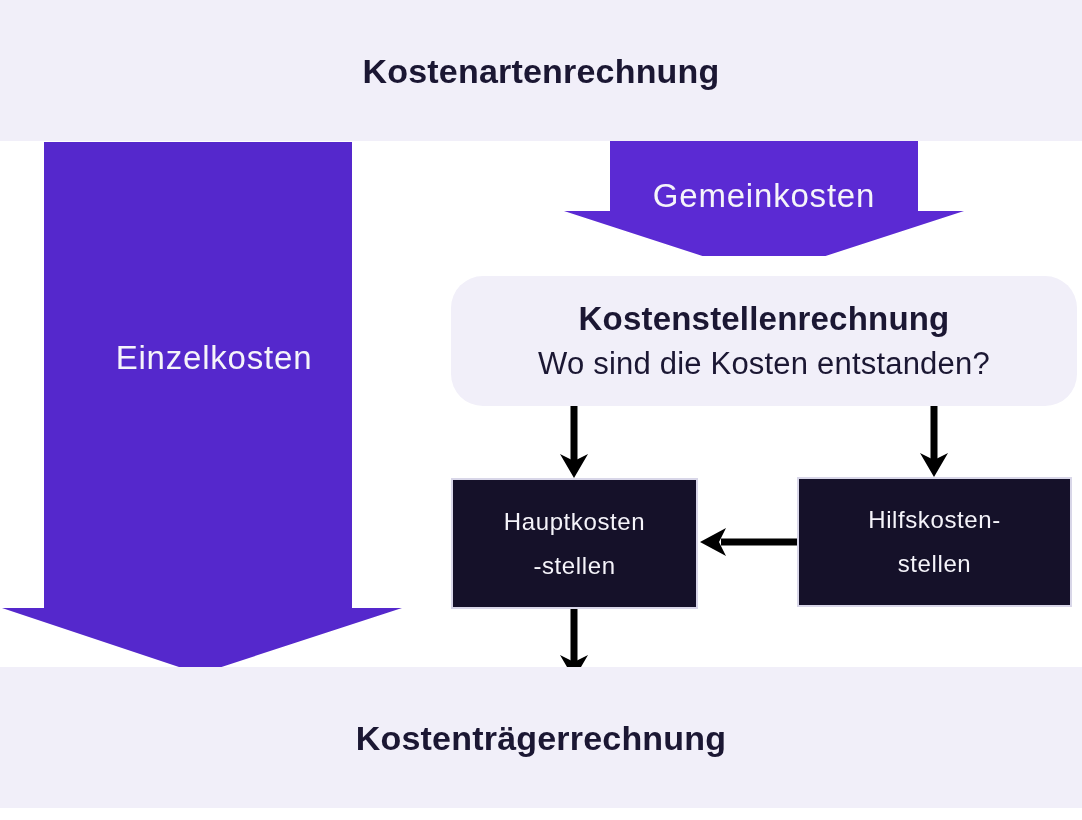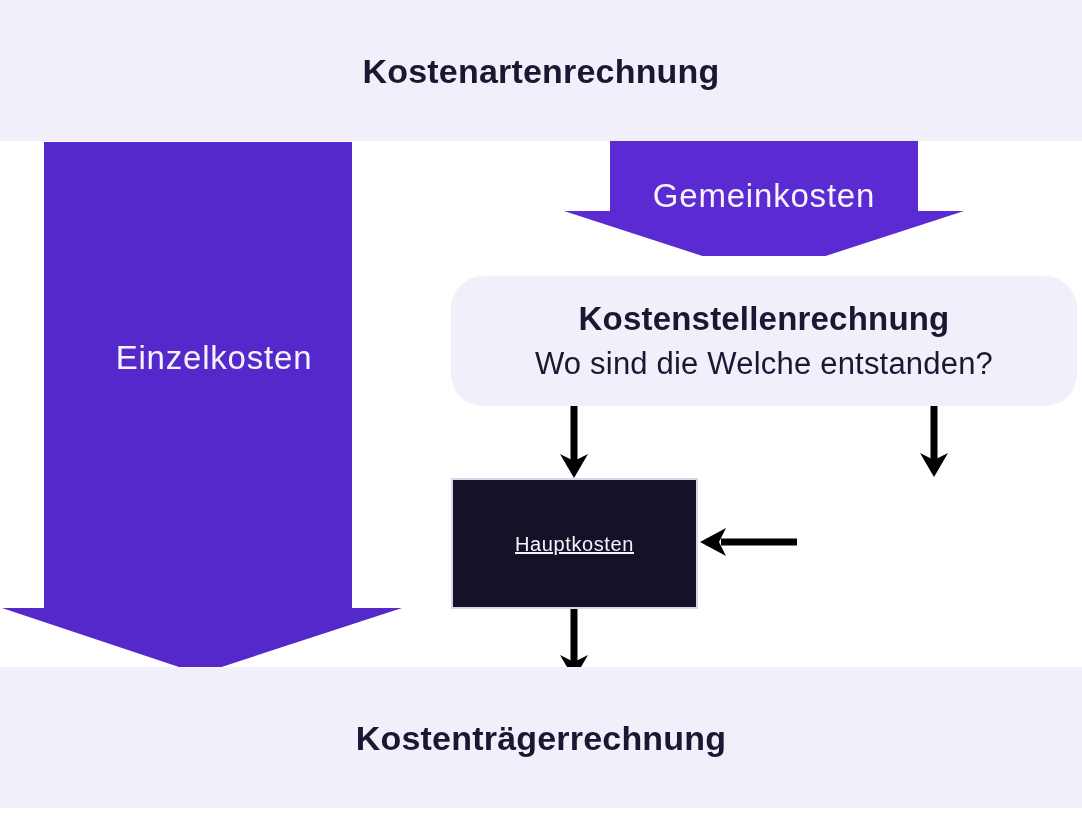--- a/index.html
+++ b/index.html
@@ -70,21 +70,21 @@
   }
   .arrow-einzel .arrow-label{left:212px;top:216px;}
   .arrow-gemein .arrow-label{left:200px;top:55px;}
   
   .darkbox{
     position:absolute;
     background:var(--dark-box);
     border:2px solid var(--box-edge);
     display:flex;flex-direction:column;align-items:center;justify-content:center;
     color:var(--text-light);
-    font-size:20px;line-height:44px;letter-spacing:0.6px;text-decoration:underline;
+    font-size:24px;line-height:44px;letter-spacing:0.6px;
   }
   .darkbox.haupt{left:451px;top:478px;width:247px;height:131px;}
   .darkbox.hilfs{left:797px;top:477px;width:275px;height:130px;}
   
   .connectors{
     position:absolute;left:0;top:0;width:1082px;height:820px;
     pointer-events:none;
   }
   .connectors line{stroke:var(--connector);stroke-width:7;}
   .connectors polygon{fill:var(--connector);}
@@ -101,21 +101,21 @@
   <div class="arrow-einzel">
     <span class="arrow-label">Einzelkosten</span>
   </div>
 
   <div class="arrow-gemein">
     <span class="arrow-label">Gemeinkosten</span>
   </div>
 
   <section class="kstellen">
     <h2>Kostenstellenrechnung</h2>
-    <p>Wo sind die Welche entstanden?</p>
+    <p>Wo sind die Kosten entstanden?</p>
   </section>
 
   <svg class="connectors" viewBox="0 0 1082 820" aria-hidden="true">
     <g>
       <line x1="574" y1="406" x2="574" y2="462"></line>
       <polygon points="560,454 574,461 588,454 574,478"></polygon>
     </g>
     <g>
       <line x1="934" y1="406" x2="934" y2="461"></line>
       <polygon points="920,453 934,460 948,453 934,477"></polygon>
@@ -125,19 +125,24 @@
       <polygon points="726,528 719,542 726,556 700,542"></polygon>
     </g>
     <g>
       <line x1="574" y1="609" x2="574" y2="663"></line>
       <polygon points="560,655 574,662 588,655 574,679"></polygon>
     </g>
   </svg>
 
   <div class="darkbox haupt">
     <span>Hauptkosten</span>
+    <span>-stellen</span>
+  </div>
+  <div class="darkbox hilfs">
+    <span>Hilfskosten-</span>
+    <span>stellen</span>
   </div>
 
   <section class="band bottom">
     <h1>Kostenträgerrechnung</h1>
   </section>
 
 </div>
 
 </body></html>

